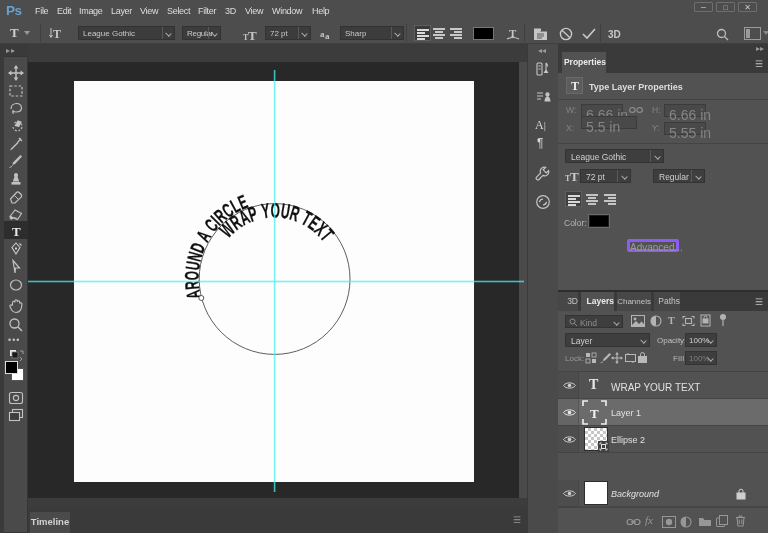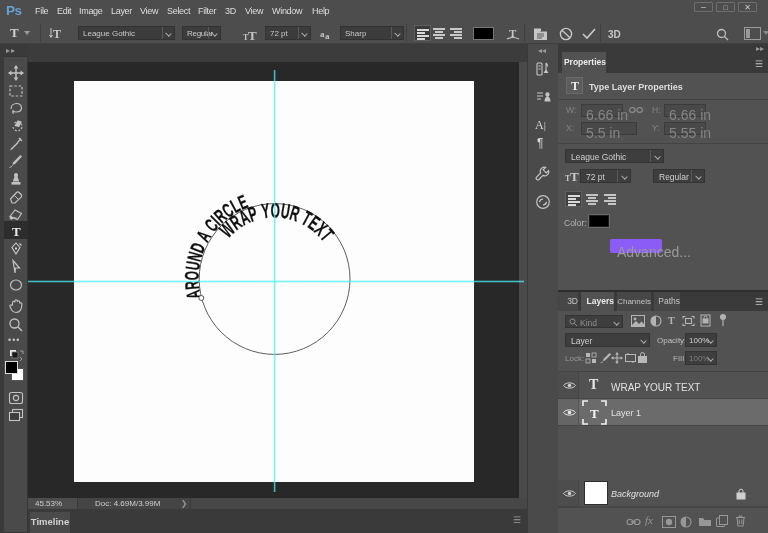--- a/index.html
+++ b/index.html
@@ -331,27 +331,20 @@
 <text transform="translate(281.90 166.82) rotate(395.47) scale(0.575 1)" text-anchor="middle">E</text>
 <text transform="translate(288.17 171.95) rotate(403.09) scale(0.575 1)" text-anchor="middle">X</text>
 <text transform="translate(293.49 177.60) rotate(410.38) scale(0.575 1)" text-anchor="middle">T</text>
         </g>
   <circle cx="173.3" cy="236" r="2.5" fill="#fff" stroke="#444" stroke-width="0.9"></circle>
   <rect x="245.8" y="8" width="1.6" height="422" fill="#45f1f1" opacity="0.75"></rect>
   <rect x="0" y="218.7" width="496" height="1.6" fill="#45f1f1" opacity="0.75"></rect>
  </svg>
 </div>
 
-<div class="abs" id="statusbar">
- <div style="position:absolute;left:0;top:0;width:50px;height:11px;background:#4d4d4d;border-right:1px solid #3a3a3a"></div>
- <div style="position:absolute;left:7px;top:1px">45.53%</div>
- <div style="position:absolute;left:50px;top:0;width:113px;height:11px;background:#454545;border-right:1px solid #3a3a3a"></div>
- <div style="position:absolute;left:67px;top:1px">Doc: 4.69M/3.99M</div>
- <div style="position:absolute;left:153px;top:1px;color:#9a9a9a;font-size:7.5px">❯</div>
-</div>
 
 <div class="abs" id="timelinebar">
  <div id="tltab">Timeline</div>
  <div style="position:absolute;right:6px;top:6px;color:#9a9a9a;font-size:9px">☰</div>
 </div>
 
 <div class="abs" id="rstrip">
  <div style="position:absolute;left:10px;top:2px;color:#9a9a9a;font-size:8px">◂◂</div>
  <svg class="abs" style="left:7px;top:17px" width="16" height="16" viewBox="0 0 16 16">
         <g fill="none" stroke="#c5c5c5" stroke-width="1.1">
@@ -404,21 +397,21 @@
           <g fill="none" stroke="#8b8b8b" stroke-width="1.2">
             <rect x="0.6" y="1.6" width="5.5" height="4.8" rx="2.4"></rect>
             <rect x="7.9" y="1.6" width="5.5" height="4.8" rx="2.4"></rect>
           </g>
         </svg>
   <label class="flab" style="left:94px;top:32px">H:</label>
   <div class="field" style="left:106px;top:31px;width:42px;height:13px">
           <span class="lbl">6.66 in</span>
         </div>
   <label class="flab" style="left:8px;top:50px">X:</label>
-  <div class="field" style="left:23px;top:49px;width:56px;height:13px">
+  <div class="field" style="left:23px;top:43px;width:56px;height:13px">
           <span class="lbl">5.5 in</span>
         </div>
   <label class="flab" style="left:94px;top:50px">Y:</label>
   <div class="field" style="left:106px;top:49px;width:42px;height:13px">
           <span class="lbl">5.55 in</span>
         </div>
   <div style="position:absolute;left:0;top:70px;width:210px;height:1px;background:#444"></div>
   <div class="pcombo" style="left:7px;top:76px;width:99px;height:14px">
           <span class="lbl">League Gothic</span>
           <span class="arr2"></span>
@@ -453,21 +446,21 @@
         </div>
   <div style="position:absolute;left:44px;top:118px;width:17px;height:16px">
    <svg style="position:absolute;left:2px;top:2px" width="13" height="12" viewBox="0 0 13 12">
             <g stroke="#c4c4c4" stroke-width="2">
               <path d="M0 2h12M4 5h8M0 8h12M4 11h8"></path>
             </g>
           </svg>
         </div>
   <div class="abs" style="left:6px;top:145px;color:#b5b5b5;font-size:8.5px">Color:</div>
   <div style="position:absolute;left:31px;top:142px;width:20px;height:12px;background:#000;border:1px solid #1d1d1d;outline:1px solid #6a6a6a"></div>
-  <div style="position:absolute;left:52px;top:166px;width:52px;height:13px;border:7px solid #8b5cf6;border-radius:2px;color:#9b9b9b;font-size:14px;text-align:center;line-height:12px">Advanced...</div>
+  <div style="position:absolute;left:69px;top:166px;width:52px;height:13px;border:3px solid #8b5cf6;border-radius:2px;color:#9b9b9b;font-size:10px;text-align:center;line-height:12px">Advanced...</div>
  </div>
 
  <div style="position:absolute;left:0;top:246px;width:210px;height:2px;background:#2d2d2d"></div>
 
  <div class="ptabbar" style="top:248px;height:19px">
   <div class="ptab" style="left:0;width:20px;background:#474747;font-size:8.5px">3D</div>
   <div class="ptab on" style="left:23px;width:33px;font-size:8.5px">Layers</div>
   <div class="ptab" style="left:59px;width:34px;background:#474747;font-size:8px">Channels</div>
   <div class="ptab" style="left:96px;width:26px;background:#474747;font-size:8.5px">Paths</div>
   <div style="position:absolute;right:5px;top:5px;color:#c5c5c5;font-size:9px">☰</div>
@@ -576,20 +569,36 @@
             <circle cx="6.5" cy="4.5" r="1.8" fill="#e8e8e8"></circle>
           </svg>
    <svg class="abs" style="left:24px;top:1px" width="25" height="25" viewBox="0 0 25 25">
             <g stroke="#f0f0f0" fill="none" stroke-width="1.6">
               <path d="M1 6 V1 H6 M19 1 h5 v5 M24 19 v5 h-5 M6 24 H1 v-5"></path>
             </g>
             <text x="8" y="18" font-size="13" font-weight="bold" fill="#f2f2f2" font-family="Liberation Serif">T</text>
           </svg>
    <div class="lname">Layer 1</div>
   </div>
+  <div class="lrow" style="top:115px">
+   <div class="eyecol"></div>
+          <svg class="eye" width="13" height="9" viewBox="0 0 13 9">
+            <path d="M.5 4.5 C3 1 10 1 12.5 4.5 C10 8 3 8 .5 4.5z" fill="none" stroke="#cfcfcf"></path>
+            <circle cx="6.5" cy="4.5" r="1.8" fill="#cfcfcf"></circle>
+          </svg>
+   <div class="abs checker" style="left:27px;top:2px;width:22px;height:22px;outline:1px solid #2e2e2e"></div>
+   <svg class="abs" style="left:40px;top:15px" width="11" height="11" viewBox="0 0 11 11">
+            <rect x="0" y="0" width="11" height="11" fill="#3f3f3f"></rect>
+            <g stroke="#e2e2e2" fill="none">
+              <path d="M2 3.5 v-1.5 h1.5 M7.5 2 H9 v1.5 M9 7.5 V9 H7.5 M3.5 9 H2 V7.5"></path>
+              <rect x="3.5" y="3.5" width="4" height="4"></rect>
+            </g>
+          </svg>
+   <div class="lname">Ellipse 2</div>
+  </div>
   <div class="lrow" style="top:169px">
    <div class="eyecol"></div>
           <svg class="eye" width="13" height="9" viewBox="0 0 13 9">
             <path d="M.5 4.5 C3 1 10 1 12.5 4.5 C10 8 3 8 .5 4.5z" fill="none" stroke="#cfcfcf"></path>
             <circle cx="6.5" cy="4.5" r="1.8" fill="#cfcfcf"></circle>
           </svg>
    <div class="abs" style="left:27px;top:2px;width:22px;height:22px;background:#fff;outline:1px solid #2e2e2e"></div>
    <div class="lname" style="font-style:italic">Background</div>
    <svg class="abs" style="left:178px;top:8px" width="10" height="12" viewBox="0 0 10 12">
             <g stroke="#cfcfcf" fill="none">

